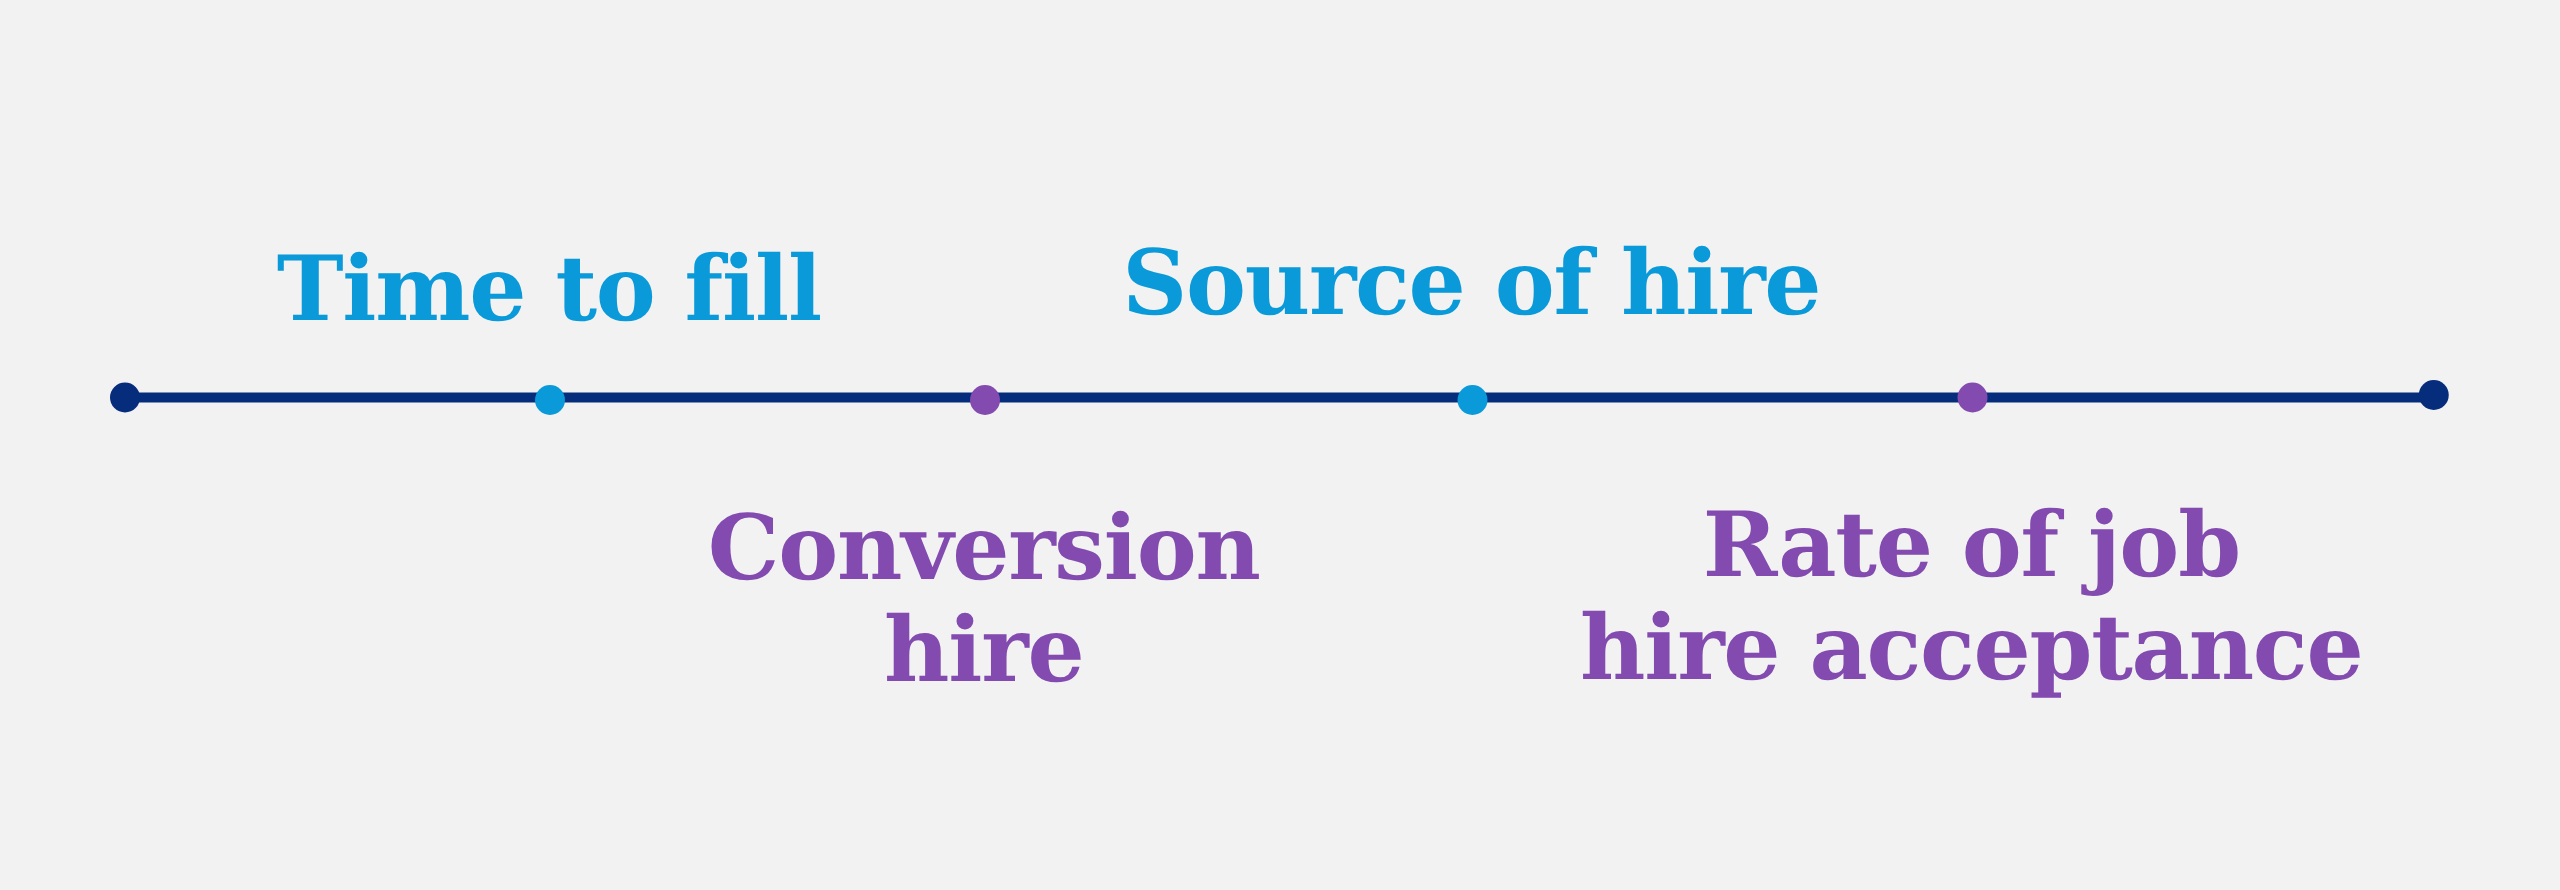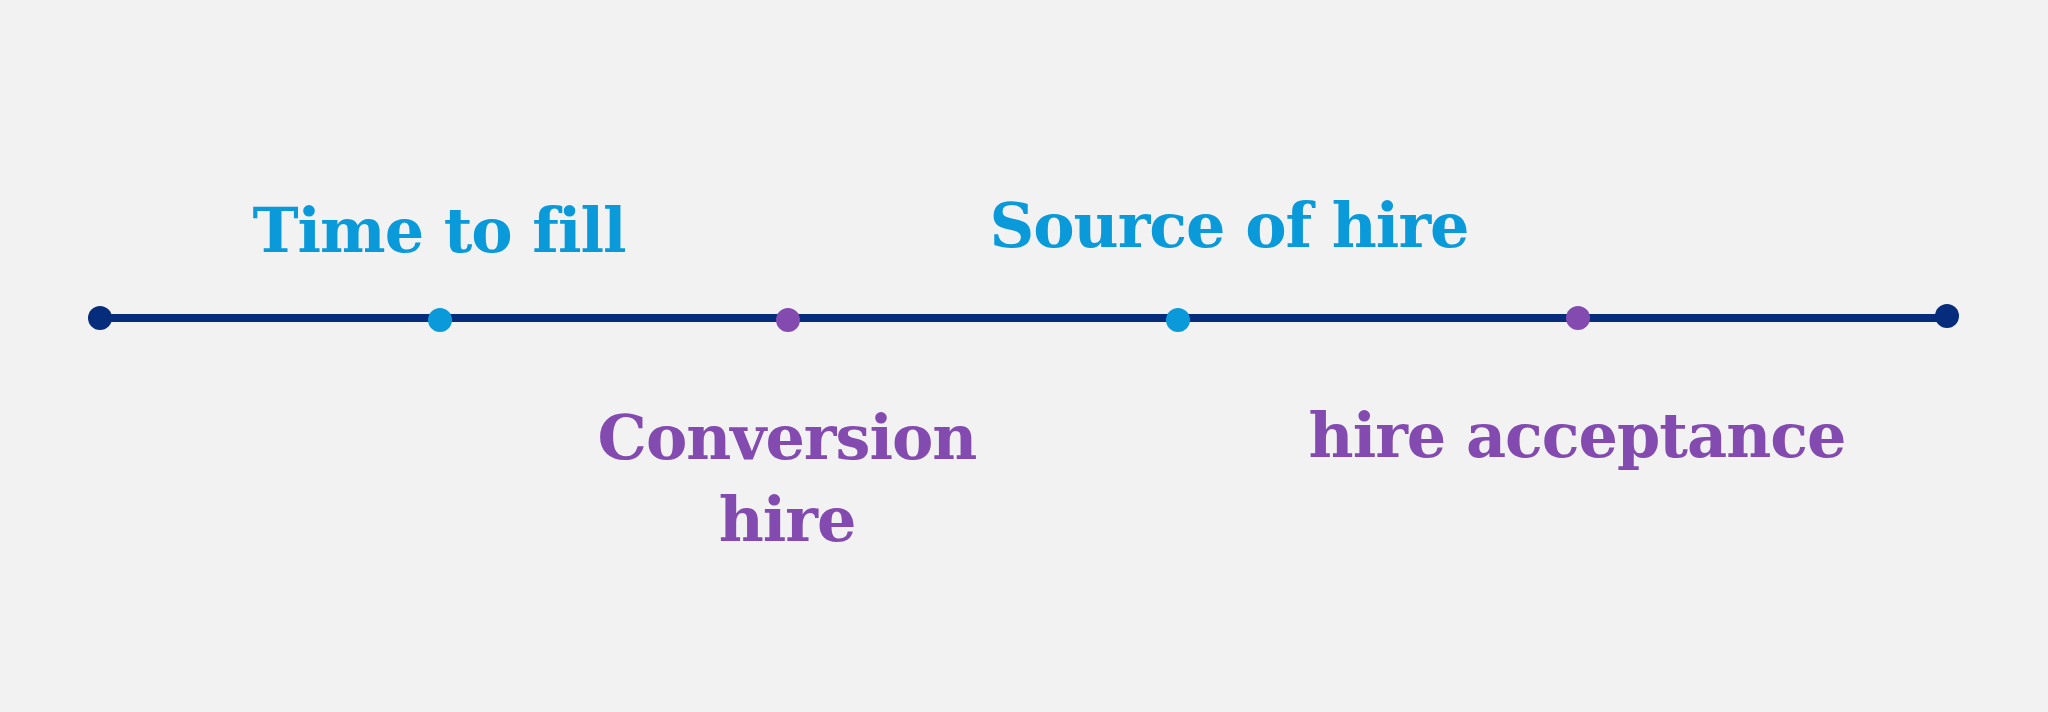--- a/index.html
+++ b/index.html
@@ -18,21 +18,21 @@
   }
   .dot {
     position: absolute;
     width: 24px; height: 24px;
     border-radius: 50%;
     transform: translate(-50%, -50%);
   }
   .label {
     position: absolute;
     font-weight: bold;
-    font-size: 62px;
+    font-size: 72px;
     line-height: 82px;
     text-align: center;
     white-space: nowrap;
     letter-spacing: -1px;
     transform: translateX(-50%);
   }
   .label .line { display: block; }
   .blue { color: #0a9ad9; }
   .purple { color: #834ab0; }
 </style>
@@ -51,20 +51,21 @@
 
   <div class="label blue" style="left:439px; top:190px;">
     <span class="line">Time to fill</span>
   </div>
 
   <div class="label purple" style="left:787px; top:397px;text-align:center;">
     <span class="line">Conversion</span>
     <span class="line">hire</span>
   </div>
 
-  <div class="label blue" style="left:1229px; top:185px;text-align:center;">
+  <div class="label blue" style="left:1177px; top:185px;text-align:center;">
     <span class="line">Source of hire</span>
   </div>
 
   <div class="label purple" style="left:1577px; top:395px;">
+    <span class="line">Rate of job</span>
     <span class="line">hire acceptance</span>
   </div>
 </div>
 
 </body></html>

